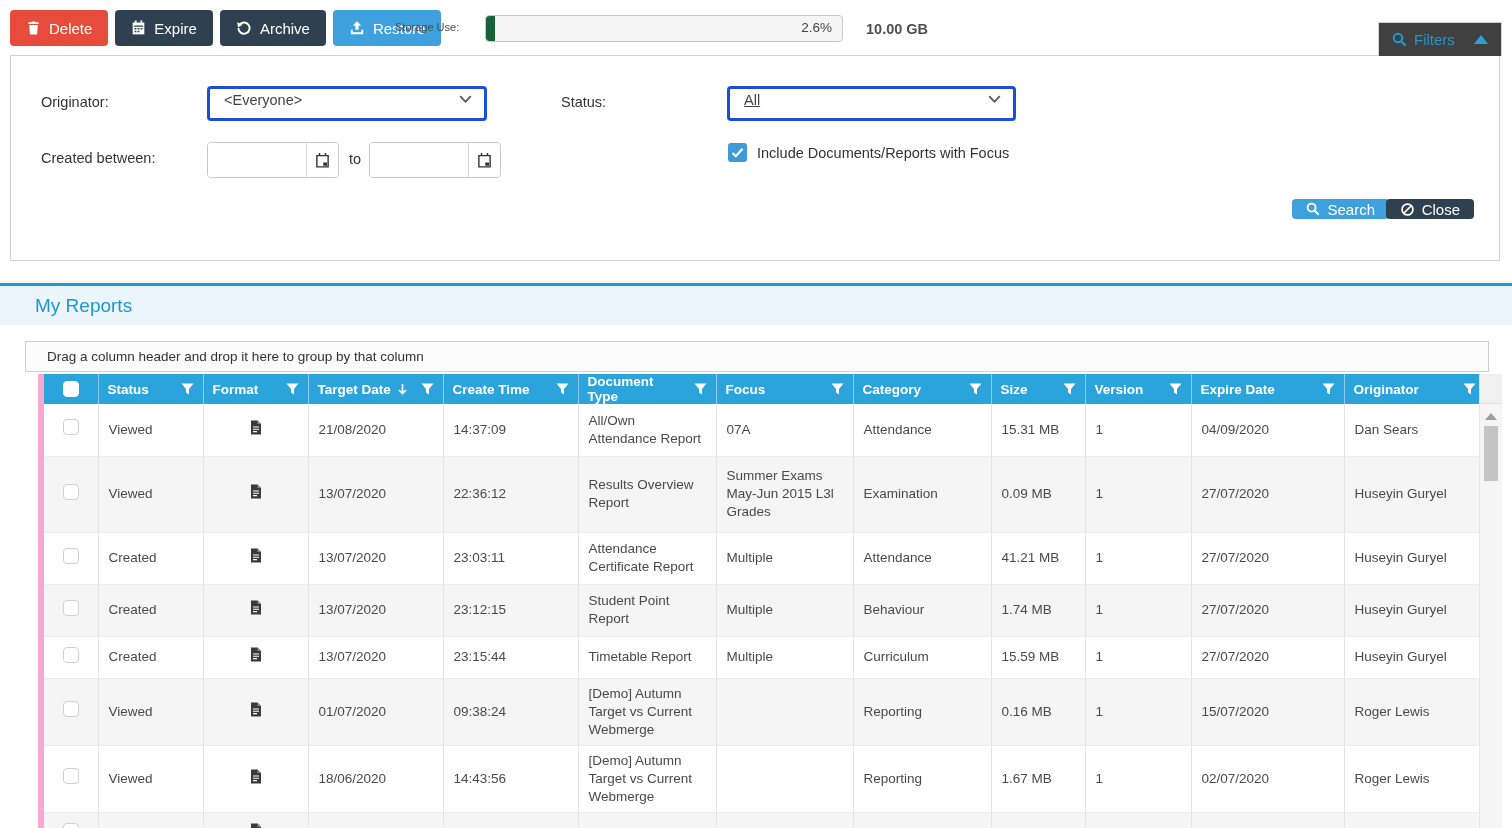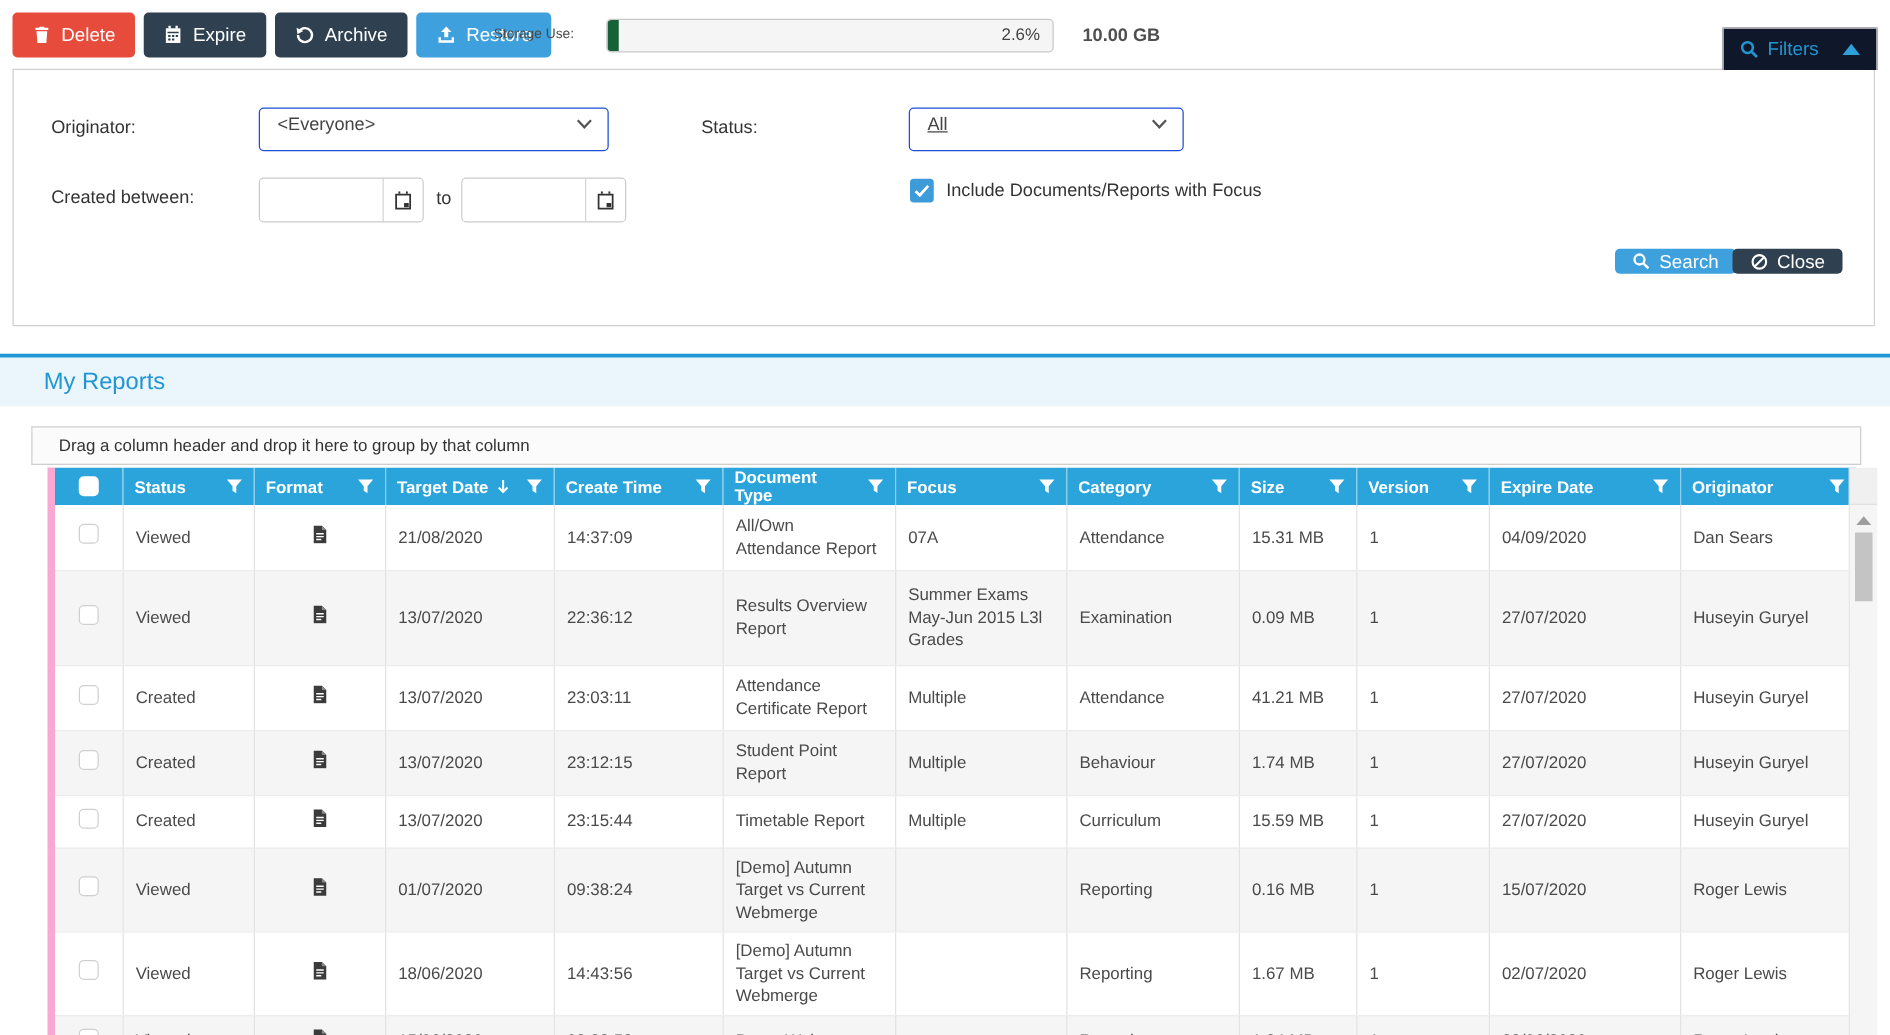--- a/index.html
+++ b/index.html
@@ -18,31 +18,31 @@
   .btn-blue   { background:#3ea0dc; }
 
   .storage-label { position:absolute; left:395px; top:21px; font-size:11px; color:#4a4a4a; }
   .storage-bar { position:absolute; left:485px; top:15px; width:358px; height:27px; background:#f5f5f5;
                  border:1px solid #c8c8c8; border-radius:4px; overflow:hidden; }
   .storage-fill { position:absolute; left:0; top:0; bottom:0; background:#176139; border-radius:3px 0 0 3px; }
   .storage-pct { position:absolute; right:10px; top:4px; font-size:13.5px; color:#444; }
   .storage-total { position:absolute; left:866px; top:21px; font-size:14.5px; font-weight:600; color:#4f4f4f; }
 
   
-  .filters-tab { position:absolute; left:1378px; top:22px; width:124px; height:34px; background:#0f172a;
+  .filters-tab { position:absolute; left:1378px; top:22px; width:124px; height:34px; background:#404040;
                  border:1px solid #d0d0d0; border-bottom:none; z-index:3; display:flex; align-items:center;
                  padding:0 13px; gap:7px; color:#2196d3; font-size:15px; cursor:pointer; }
   .caret-up { width:0; height:0; border-left:7px solid transparent; border-right:7px solid transparent;
               border-bottom:9px solid #2e9fd9; margin-left:auto; }
 
   
   .filter-panel { position:absolute; left:10px; top:55px; width:1490px; height:206px; background:#fff;
                   border:1px solid #d0d0d0; z-index:2; }
   .fp-label { position:absolute; font-size:14.5px; color:#333; }
-  .fp-select { position:absolute; height:35px; border:1px solid #1d4ed8; border-radius:4px; background:#fff;
+  .fp-select { position:absolute; height:35px; border:3px solid #1d4ed8; border-radius:4px; background:#fff;
                display:flex; align-items:center; padding:0 12px 8px 14px; font-size:14.5px; color:#444; cursor:pointer; }
   .fp-select svg { margin-left:auto; }
   .date-group { position:absolute; display:flex; height:36px; border:1px solid #c9c9c9; border-radius:4px;
                 overflow:hidden; background:#fff; }
   .date-input { width:98px; border:none; outline:none; padding:0 8px; font-size:14px; font-family:inherit; color:#444; }
   .date-btn { width:32px; border:none; border-left:1px solid #d5d5d5; background:#fff; display:flex;
               align-items:center; justify-content:center; cursor:pointer; }
   .to-label { position:absolute; font-size:14.5px; color:#333; }
   .fp-check { position:absolute; width:19px; height:19px; background:#3d9bd9; border-radius:3px;
               display:flex; align-items:center; justify-content:center; cursor:pointer; }
@@ -143,21 +143,21 @@
   <div class="filter-panel">
     <span class="fp-label" style="left:30px; top:38px;">Originator:</span>
     <div class="fp-select" style="left:196px; top:30px; width:280px;">
       <span>&lt;Everyone&gt;</span>
       <svg width="13" height="9" viewBox="0 0 13 9">
           <path d="M1.2 1.2 6.5 6.8 11.8 1.2" stroke="#555" stroke-width="1.8" fill="none"></path>
         </svg>
     </div>
 
     <span class="fp-label" style="left:550px; top:38px;">Status:</span>
-    <div class="fp-select" style="left:716px; top:30px; width:220px;text-decoration:underline;">
+    <div class="fp-select" style="left:716px; top:30px; width:289px;text-decoration:underline;">
       <span>All</span>
       <svg width="13" height="9" viewBox="0 0 13 9">
           <path d="M1.2 1.2 6.5 6.8 11.8 1.2" stroke="#555" stroke-width="1.8" fill="none"></path>
         </svg>
     </div>
 
     <span class="fp-label" style="left:30px; top:94px;">Created between:</span>
     <div class="date-group" style="left:196px; top:86px;">
       <input class="date-input" type="text" value="" style="">
       <button class="date-btn">

